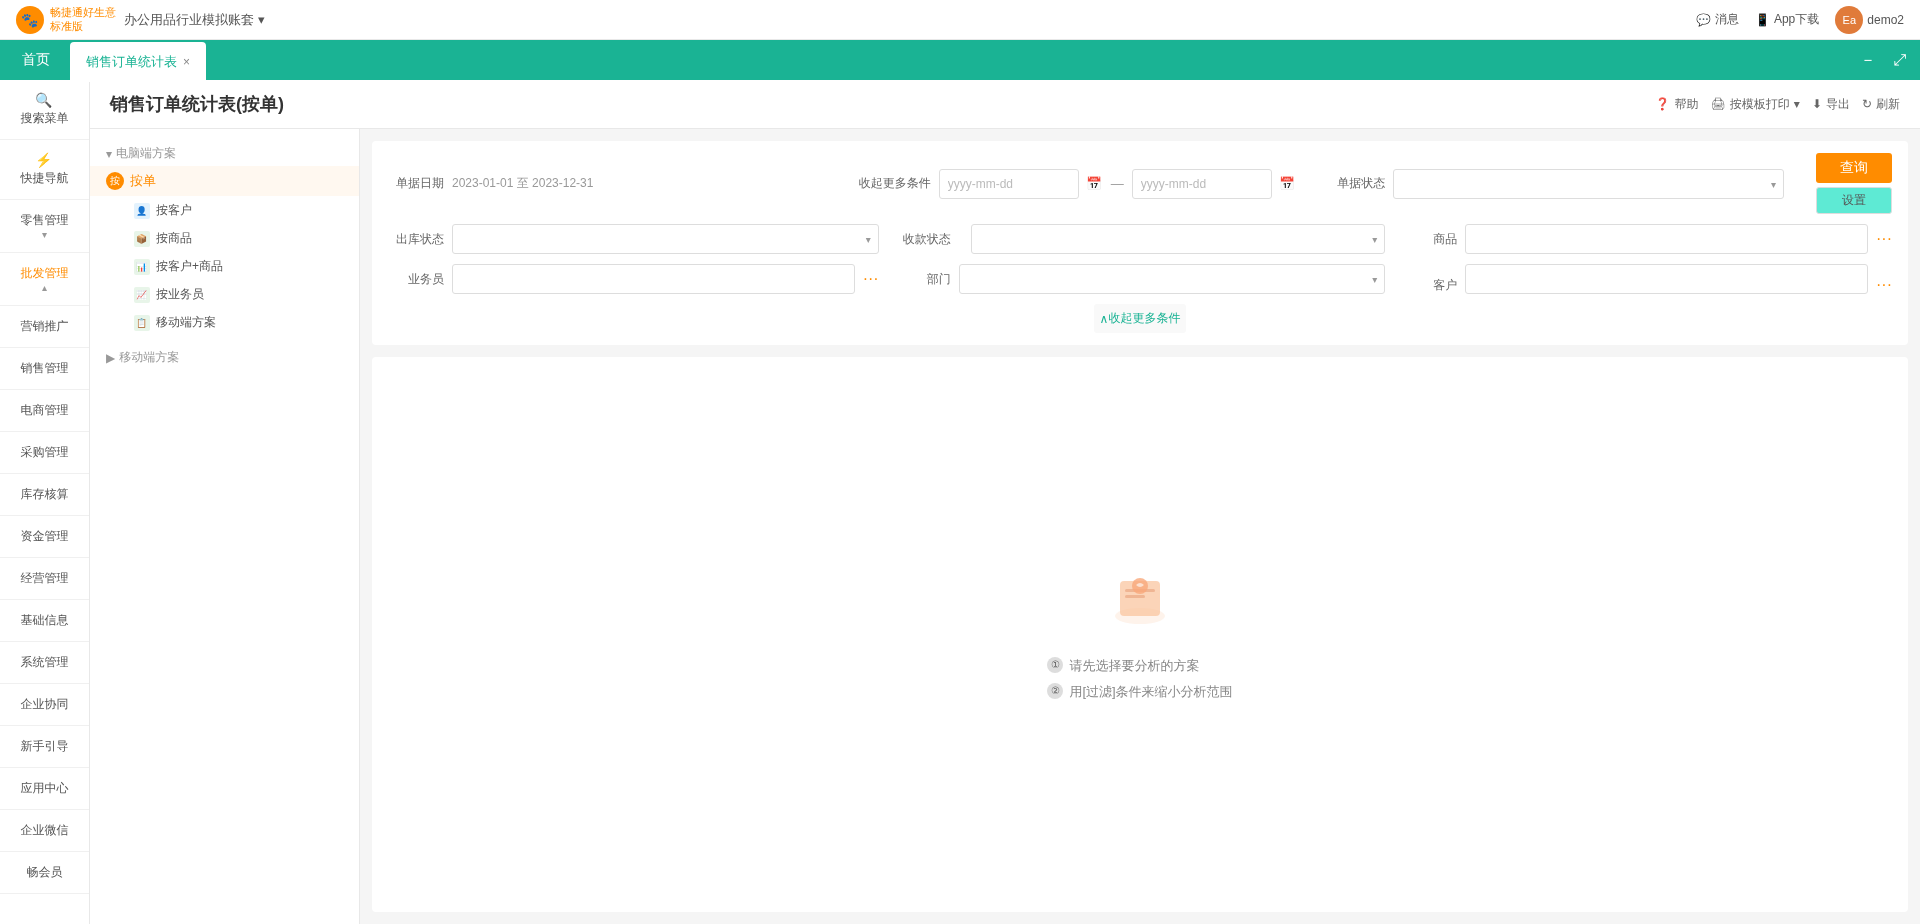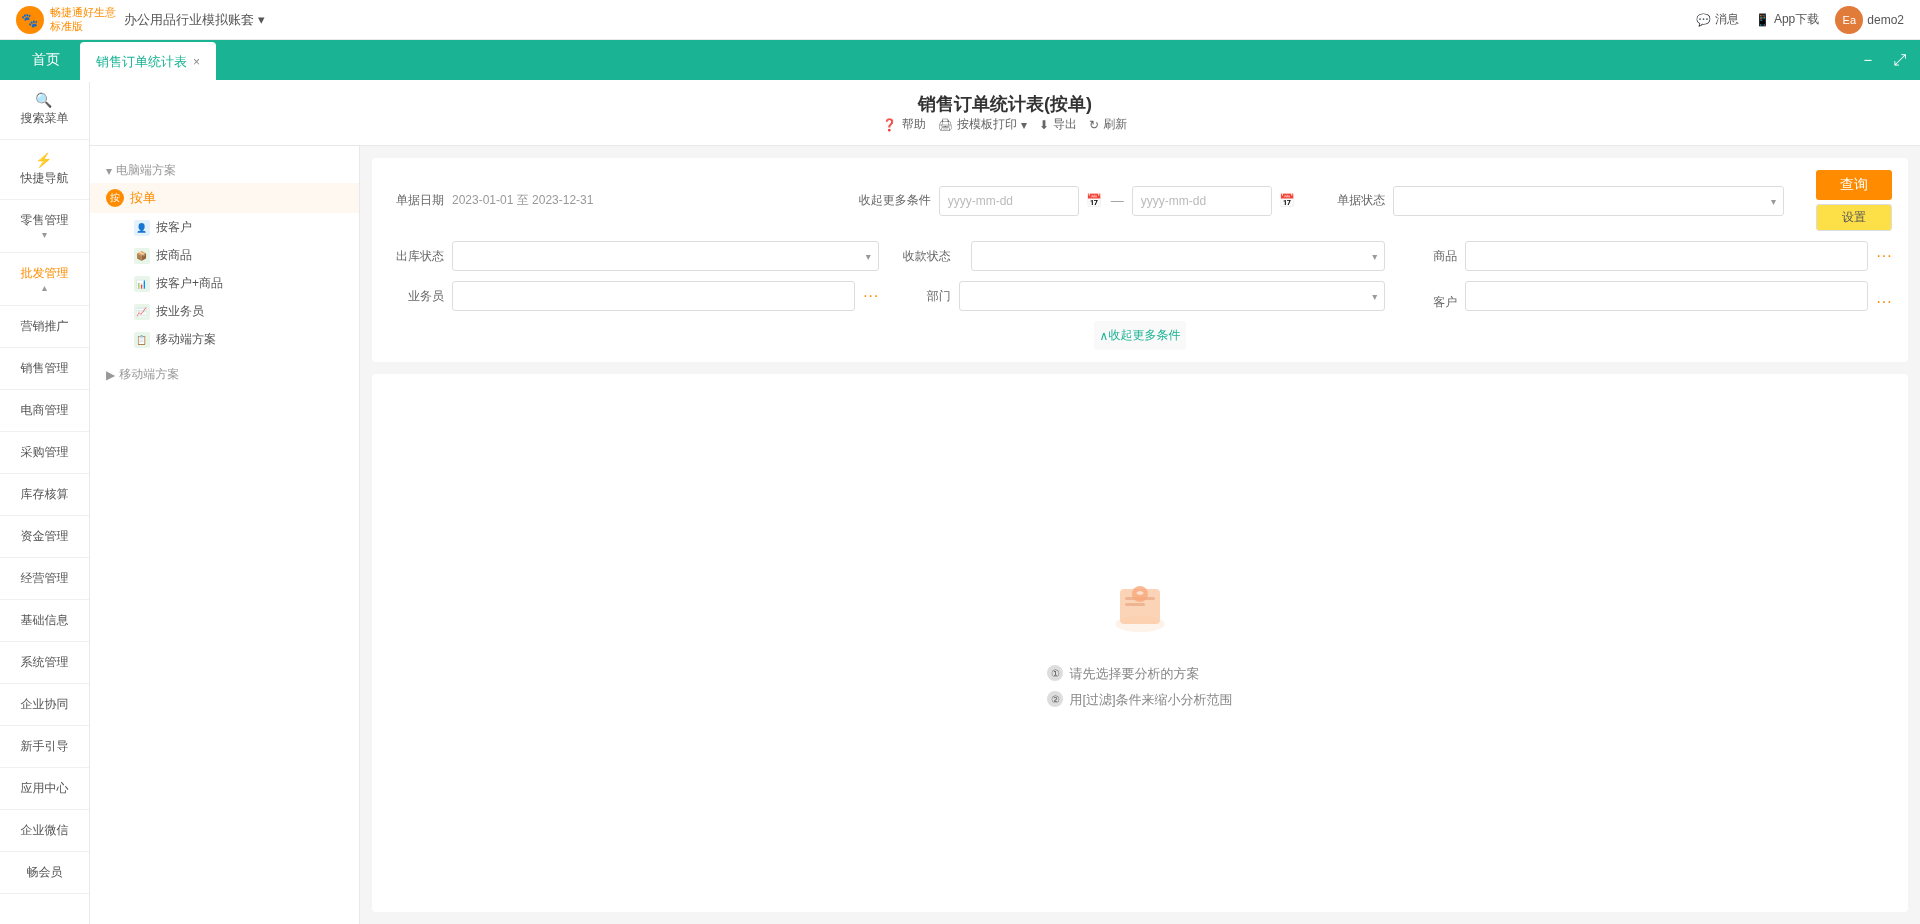--- a/index.html
+++ b/index.html
@@ -10,42 +10,42 @@
     .topbar-left { display: flex; align-items: center; gap: 8px; }
     .logo-area { display: flex; align-items: center; gap: 6px; }
     .logo-icon { width: 28px; height: 28px; background: #ff8c00; border-radius: 50%; display: flex; align-items: center; justify-content: center; color: white; font-size: 14px; font-weight: bold; }
     .logo-text { font-size: 11px; color: #ff8c00; line-height: 1.2; }
     .app-selector { display: flex; align-items: center; gap: 4px; color: #555; font-size: 13px; cursor: pointer; }
     .topbar-right { display: flex; align-items: center; gap: 16px; }
     .topbar-action { display: flex; align-items: center; gap: 4px; color: #555; cursor: pointer; font-size: 12px; }
     .avatar { width: 28px; height: 28px; border-radius: 50%; background: #e07b3a; display: flex; align-items: center; justify-content: center; color: white; font-size: 11px; }
 
     
-    .tabbar { background: #1ab394; height: 40px; display: flex; align-items: center; padding: 0 12px; position: relative; }
+    .tabbar { background: #1ab394; height: 40px; display: flex; align-items: center; padding: 0 2px; position: relative; }
     .tab-home { padding: 0 20px; height: 100%; display: flex; align-items: center; color: white; cursor: pointer; font-size: 14px; }
     .tab-active { background: white; color: #1ab394; padding: 0 16px; height: 100%; display: flex; align-items: center; gap: 6px; cursor: pointer; font-size: 13px; border-radius: 4px 4px 0 0; margin-top: 4px; }
     .tab-close { color: #888; font-size: 12px; }
     .tabbar-actions { position: absolute; right: 8px; display: flex; gap: 8px; }
     .tabbar-btn { color: white; cursor: pointer; font-size: 16px; width: 24px; height: 24px; display: flex; align-items: center; justify-content: center; }
 
     
     .main-layout { display: flex; flex: 1; overflow: hidden; }
 
     
     .sidebar { width: 90px; background: #fff; border-right: 1px solid #e8e8e8; display: flex; flex-direction: column; overflow-y: auto; }
     .sidebar-item { padding: 12px 4px; text-align: center; cursor: pointer; color: #555; font-size: 12px; border-bottom: 1px solid #f0f0f0; position: relative; }
     .sidebar-item.active { color: #ff8c00; }
     .sidebar-item-icon { font-size: 14px; margin-bottom: 2px; }
     .sidebar-item-arrow { font-size: 10px; color: #999; }
 
     
     .content { flex: 1; display: flex; flex-direction: column; overflow: hidden; background: #f5f5f5; }
 
     
-    .page-header { background: #fff; padding: 12px 20px; display: flex; align-items: center; justify-content: space-between; border-bottom: 1px solid #e8e8e8; flex-direction: column; }
+    .page-header { background: #fff; padding: 12px 20px; display: flex; align-items: center; justify-content: space-between; border-bottom: 1px solid #e8e8e8; }
     .page-title { font-size: 18px; font-weight: 600; color: #333; }
     .page-actions { display: flex; align-items: center; gap: 12px; }
     .page-action-btn { display: flex; align-items: center; gap: 4px; color: #666; font-size: 12px; cursor: pointer; }
 
     
     .inner-layout { display: flex; flex: 1; overflow: hidden; }
 
     
     .left-panel { width: 270px; background: #fff; border-right: 1px solid #e8e8e8; padding: 8px 0; overflow-y: auto; }
     .left-panel-header { display: flex; align-items: center; justify-content: space-between; padding: 6px 12px; }
@@ -73,21 +73,21 @@
     .date-btn { padding: 2px 8px; border: 1px solid #ddd; border-radius: 3px; font-size: 12px; cursor: pointer; color: #555; background: #fff; }
     .date-btn.active { background: #ff8c00; color: white; border-color: #ff8c00; border-radius: 10px; }
     .date-range-text { font-size: 12px; color: #999; }
     .filter-input { flex: 1; height: 30px; border: 1px solid #ddd; border-radius: 3px; padding: 0 8px; font-size: 12px; color: #999; outline: none; background: #fff; }
     .filter-input::placeholder { color: #bbb; }
     .filter-separator { color: #999; }
     .collapse-btn { display: flex; align-items: center; justify-content: center; padding: 6px; color: #1ab394; font-size: 12px; cursor: pointer; background: #f9f9f9; border-radius: 3px; }
 
     
     .query-btn { padding: 6px 24px; background: #ff8c00; color: white; border: none; border-radius: 3px; font-size: 14px; cursor: pointer; }
-    .setting-btn { padding: 4px 16px; background: #fde047; color: #555; border: 1px solid #ddd; border-radius: 3px; font-size: 12px; cursor: pointer; }
+    .setting-btn { padding: 4px 16px; background: #5eead4; color: #555; border: 1px solid #ddd; border-radius: 3px; font-size: 12px; cursor: pointer; }
     .btn-group { display: flex; flex-direction: column; gap: 4px; }
 
     
     .empty-state { flex: 1; display: flex; flex-direction: column; align-items: center; justify-content: center; background: #fff; border-radius: 4px; padding: 40px; }
     .empty-icon { width: 80px; height: 80px; margin-bottom: 16px; }
     .empty-tips { list-style: none; text-align: left; }
     .empty-tips li { display: flex; align-items: flex-start; gap: 6px; font-size: 13px; color: #888; margin-bottom: 8px; }
     .tip-num { width: 16px; height: 16px; border-radius: 50%; background: #ddd; display: flex; align-items: center; justify-content: center; font-size: 10px; color: #666; flex-shrink: 0; }
 
     .select-wrapper { position: relative; flex: 1; }

